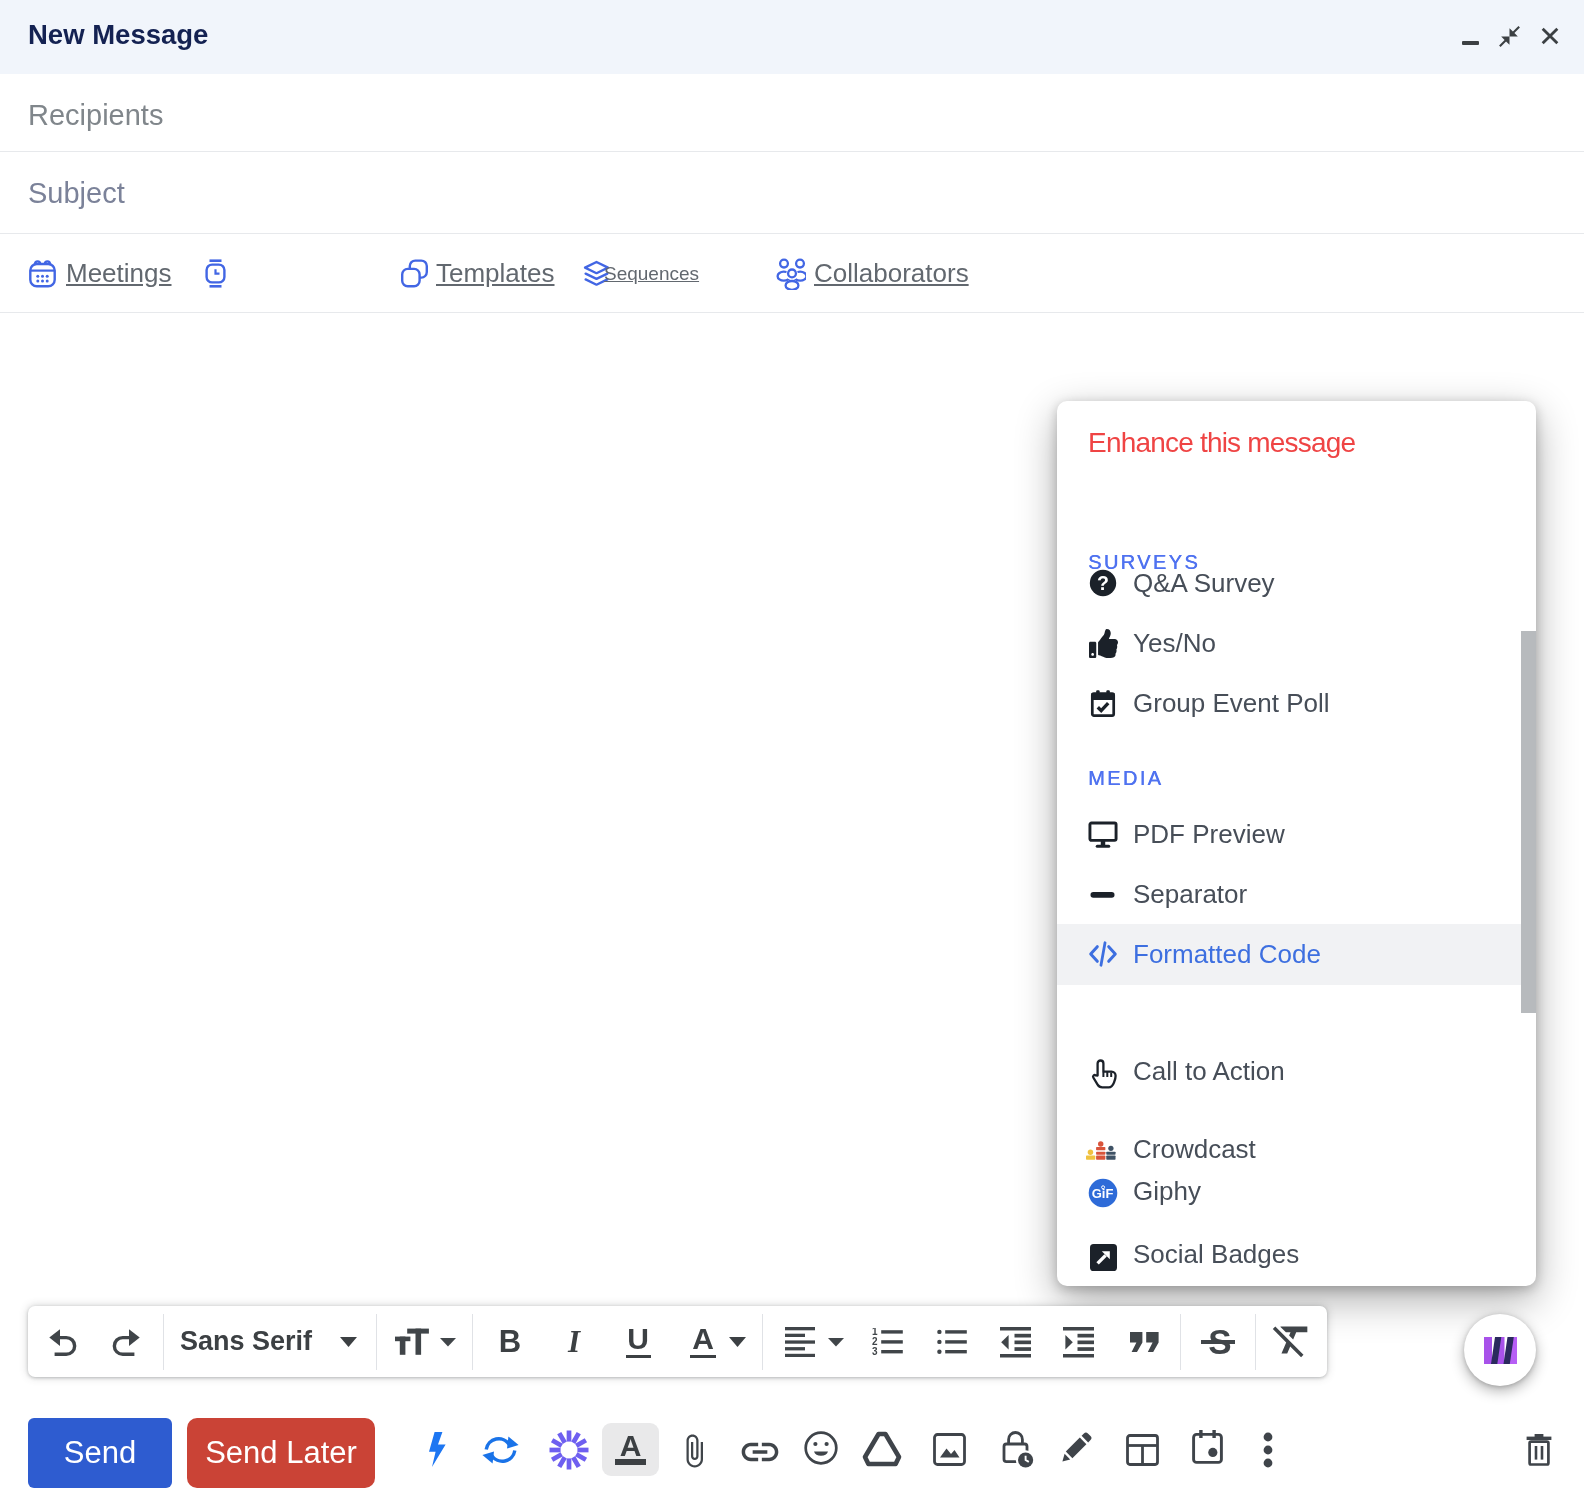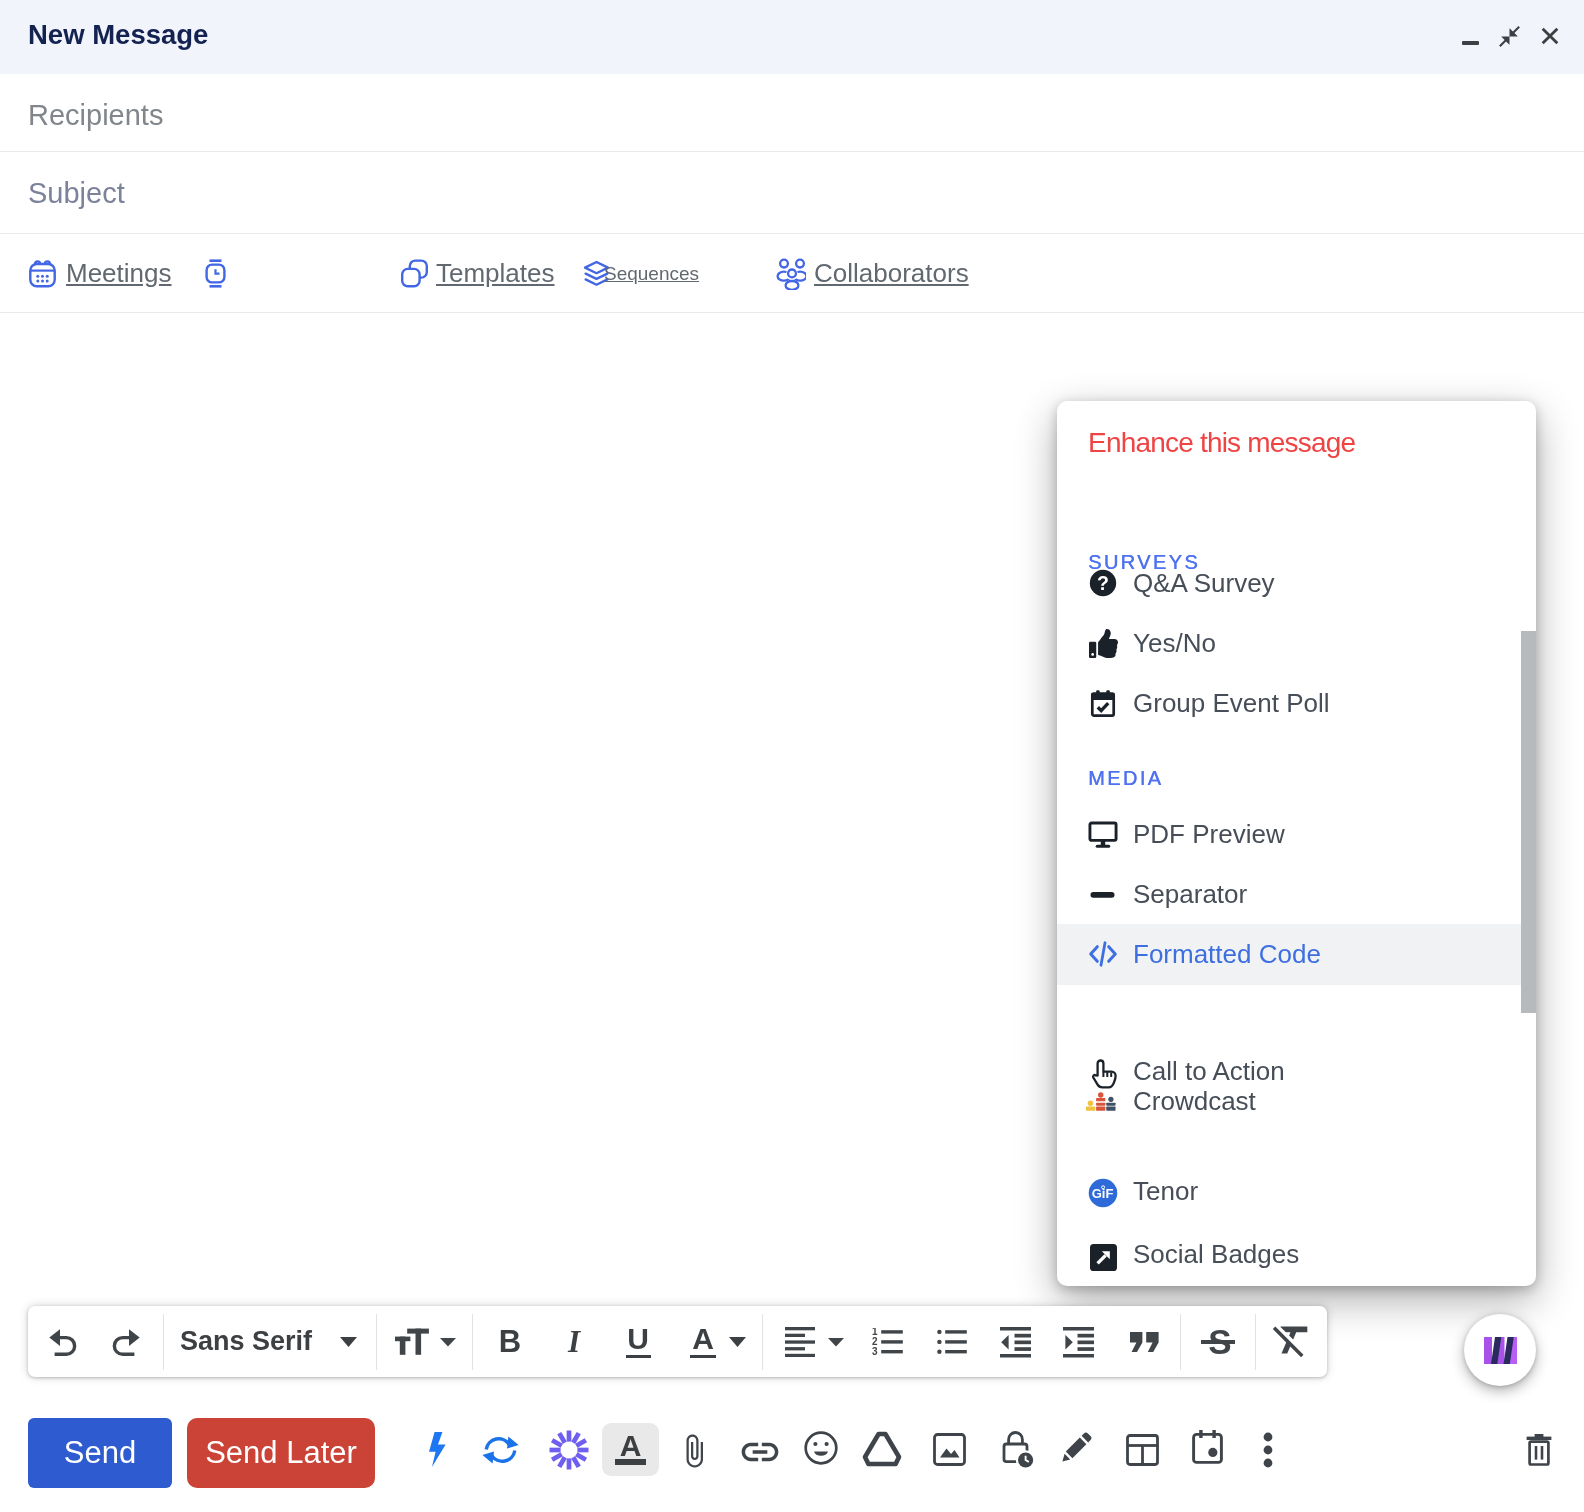--- a/index.html
+++ b/index.html
@@ -152,21 +152,21 @@
     </div>
   <div class="abs row" style="top:640px;">
       <span class="ricon">
         <svg style="margin-top:7px" width="27" height="31" viewBox="0 0 27 31">
           <path d="M7.6 16.5 V4.4 a2.9 2.9 0 0 1 5.8 0 V12.6 h8.1 a4.1 4.1 0 0 1 4.1 4.1 c0 2-.6 4.2-1.3 6-1 2.6-1.8 5.6-5.6 5.6 h-6.4 c-1.9 0-3.7-1-4.7-2.7 l-4.3-7.1 c-.9-1.5 .9-3.1 2.3-2.1 z" fill="none" stroke="#1b2129" stroke-width="2.3" stroke-linejoin="round"></path>
           <path d="M13.4 12.8 v5.2 M17.3 13 v5 M21.2 13.4 v4.6" stroke="#1b2129" stroke-width="2" fill="none"></path>
         </svg>
       </span>
       <span class="rtxt">Call to Action</span>
     </div>
-  <div class="abs row" style="top:670px;">
+  <div class="abs row" style="top:704px;align-items:flex-end;">
       <span class="ricon">
         <svg style="margin-left:-2px;margin-right:2px;margin-top:2px;" width="33" height="22" viewBox="0 0 33 22">
 <g fill="#f0c23f">
             <circle cx="4.9" cy="12.4" r="3"></circle>
             <rect x="0" y="16" width="10.2" height="4.6" rx="0.8"></rect>
           </g>
 <g fill="#d9543b">
             <circle cx="16.2" cy="3.2" r="3"></circle>
             <rect x="11.1" y="6.7" width="10.2" height="3.4" rx="0.8"></rect>
             <rect x="11.1" y="11.7" width="10.2" height="3.4" rx="0.8"></rect>
@@ -182,21 +182,21 @@
       <span class="rtxt">Crowdcast</span>
     </div>
   <div class="abs row" style="top:760px;">
       <span class="ricon">
         <svg style="margin-top:4px" width="30" height="30" viewBox="0 0 30 30">
           <circle cx="15" cy="15" r="14.3" fill="#2e6bd8"></circle>
           <text x="14.6" y="20.2" text-anchor="middle" font-family="Liberation Sans" font-size="13" font-weight="bold" fill="#fff">GiF</text>
           <circle cx="15.1" cy="9.3" r="1.5" fill="none" stroke="#fff" stroke-width="1"></circle>
         </svg>
       </span>
-      <span class="rtxt">Tenor</span>
+      <span class="rtxt">Giphy</span>
     </div>
   <div class="abs row" style="top:823px;">
       <span class="ricon">
         <svg style="margin-top:6px" width="27" height="27" viewBox="0 0 27 27">
           <rect width="27" height="27" rx="3.6" fill="#1b2129"></rect>
           <path d="M7.6 19.4 L15.6 11.4" stroke="#fff" stroke-width="3.4"></path>
           <polygon points="11.8,7.2 19.8,7.2 19.8,15.2" fill="#fff"></polygon>
         </svg>
       </span>
       <span class="rtxt">Social Badges</span>

